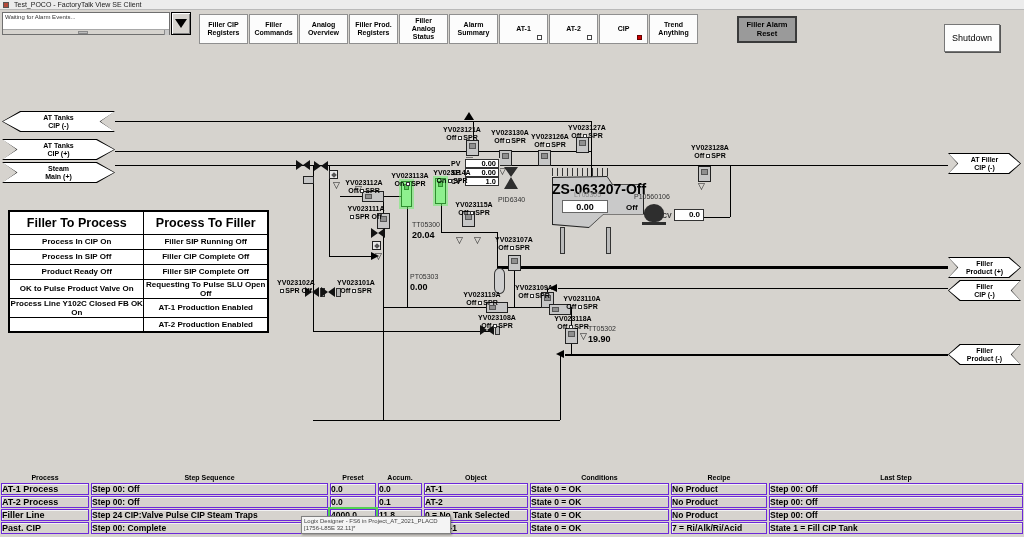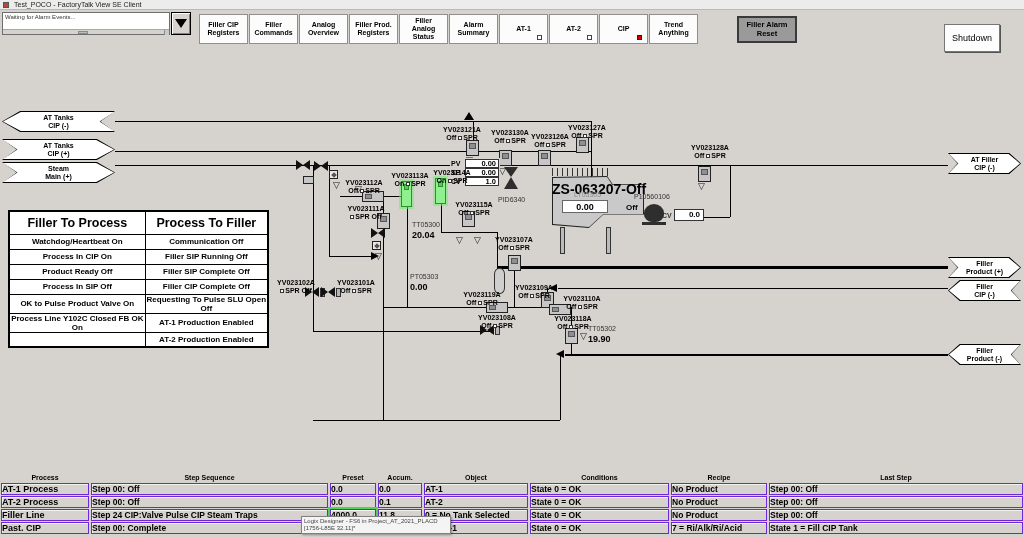--- a/index.html
+++ b/index.html
@@ -154,34 +154,30 @@
 
 <table id="handshake">
   <thead>
     <tr>
       <th>Filler To Process</th>
       <th>Process To Filler</th>
     </tr>
   </thead>
   <tbody id="handshake-body">
       <tr>
-        <td>Watchdog/Heartbeat On</td>
-        <td>Communication Off</td>
-      </tr>
-      <tr>
         <td>Process In CIP On</td>
         <td>Filler SIP Running Off</td>
       </tr>
       <tr>
+        <td>Process In SIP Off</td>
+        <td>Filler CIP Complete Off</td>
+      </tr>
+      <tr>
         <td>Product Ready Off</td>
         <td>Filler SIP Complete Off</td>
-      </tr>
-      <tr>
-        <td>Process In SIP Off</td>
-        <td>Filler CIP Complete Off</td>
       </tr>
       <tr>
         <td>OK to Pulse Product Valve On</td>
         <td>Requesting To Pulse SLU Open Off</td>
       </tr>
       <tr>
         <td>Process Line Y102C Closed FB OK On</td>
         <td>AT-1 Production Enabled</td>
       </tr>
       <tr>

